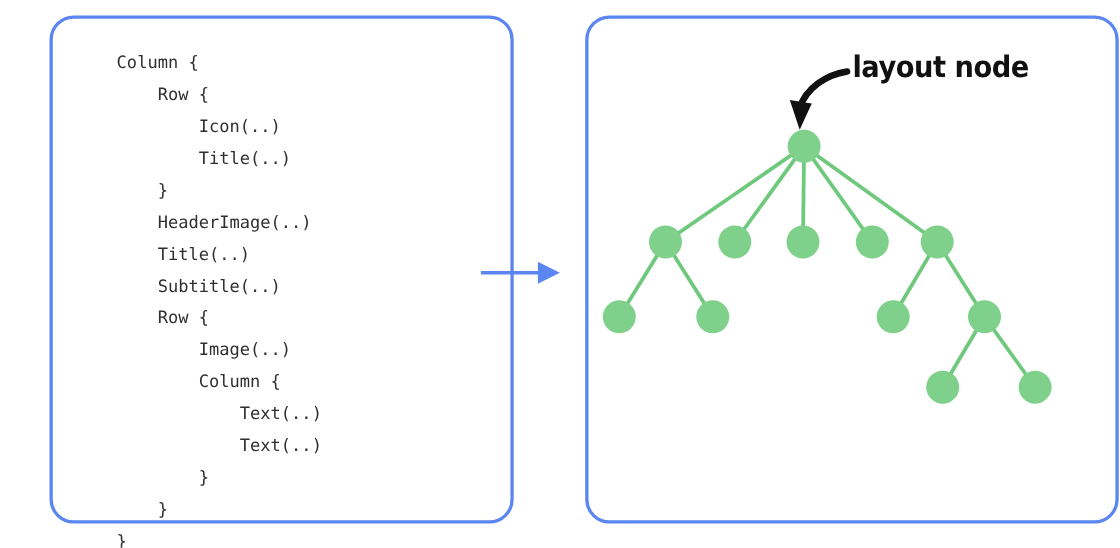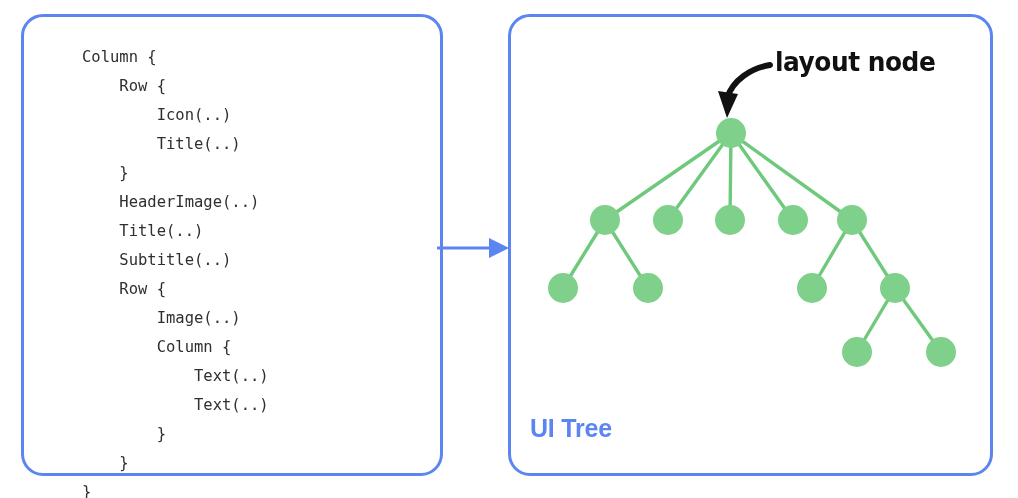--- a/index.html
+++ b/index.html
@@ -21,20 +21,21 @@
     height: 498px;
   }
 
   
   .panel {
     position: absolute;
     background: #ffffff;
     border: 3px solid #5b85f0;
     border-radius: 22px;
     box-sizing: border-box;
+    margin-left: 24px;
   }
   #code-panel {
     left: 21px;
     top: 14px;
     width: 422px;
     height: 462px;
   }
   #tree-panel {
     left: 508px;
     top: 14px;
@@ -162,15 +163,14 @@
       </g>
 
     <g>
       <path d="M 262,51 C 243,54 225,66 219,84" fill="none" stroke="#111111" stroke-width="6" stroke-linecap="round"></path>
       <polygon points="210,77 230,80 219,104" fill="#111111"></polygon>
     </g>
   </svg>
 
   <div id="layout-node-label">layout node</div>
 
-  <div id="ui-tree-label">UI Tree</div>
 
 </div>
 
 </body></html>

